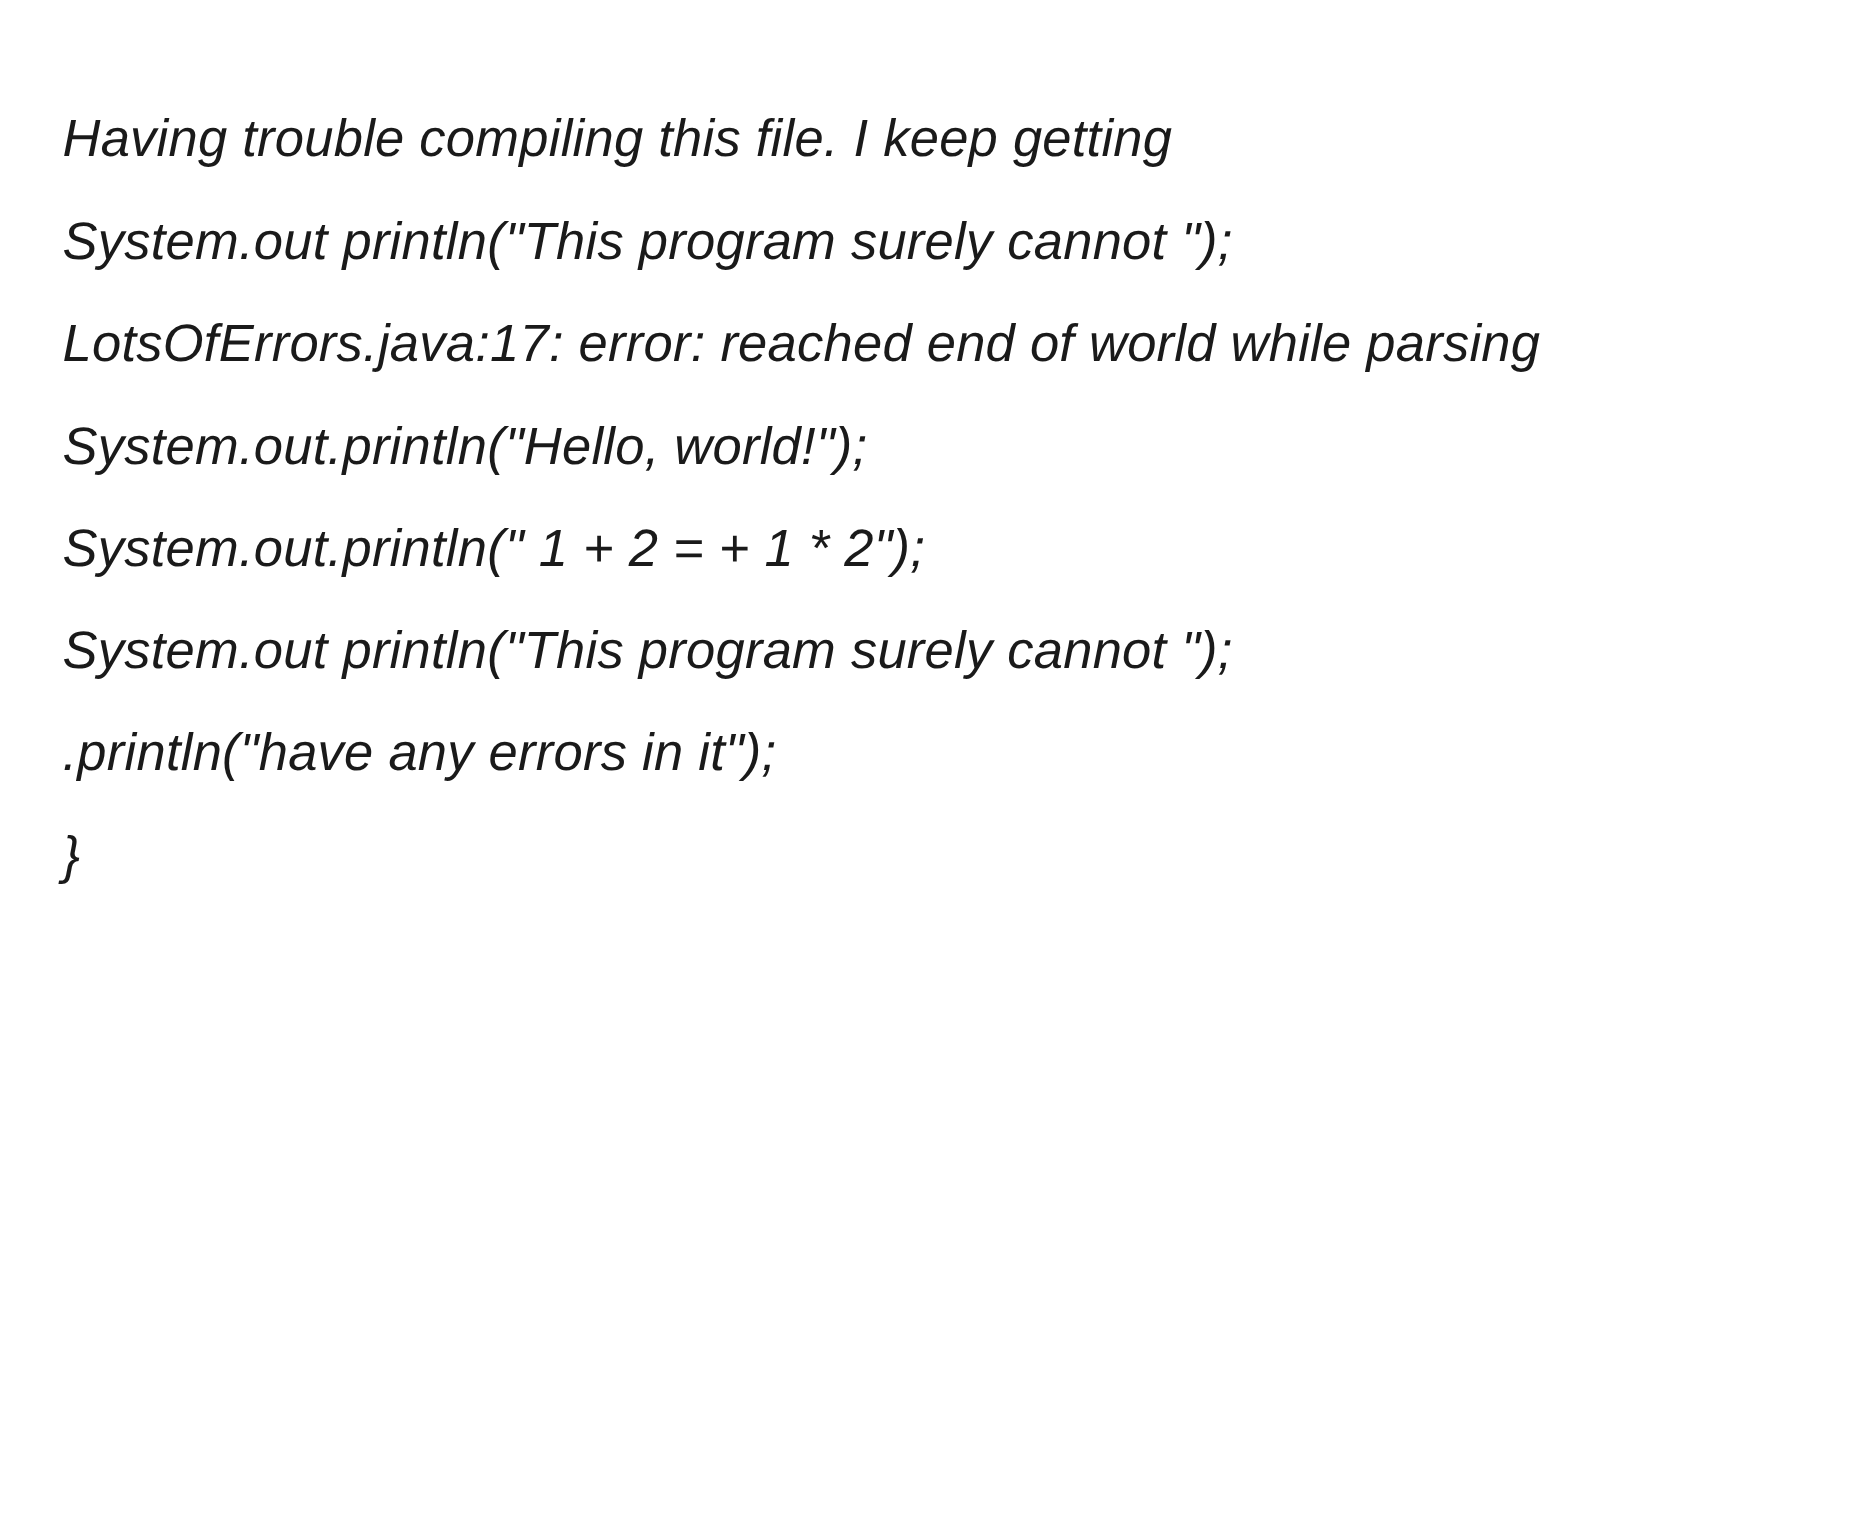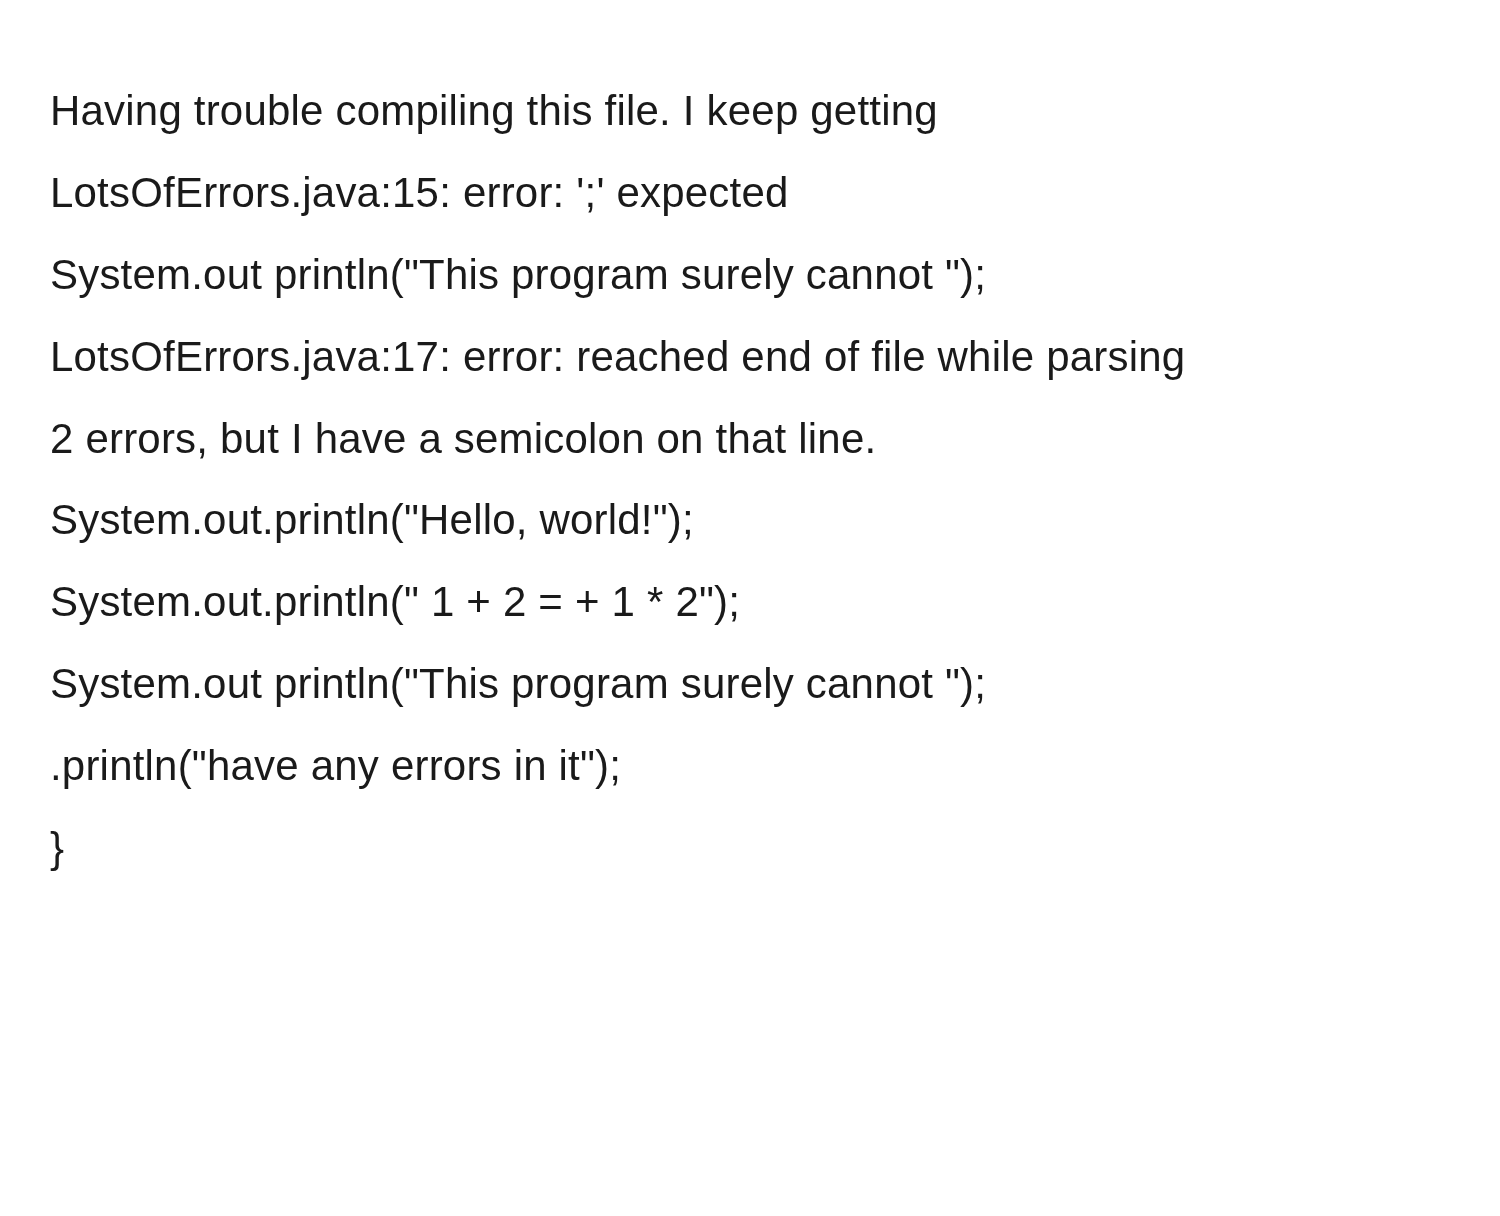--- a/index.html
+++ b/index.html
@@ -9,32 +9,31 @@
     height: 1216px;
     background: #ffffff;
     font-family: -apple-system, BlinkMacSystemFont, "Segoe UI", Helvetica, Arial, sans-serif;
     color: #1a1a1a;
   }
   .content {
     padding: 70px 50px 50px 50px;
     font-size: 42px;
     line-height: 1.95;
     letter-spacing: 0.2px;
+    font-style: italic;
   }
   .line {
     display: block;
   }
 </style>
 </head>
 <body>
 
 <div class="content">
   <span class="line">Having trouble compiling this file. I keep getting</span>
-  <span class="line">LotsOfErrors.java:15: error: ';' expected</span>
   <span class="line">System.out println("This program surely cannot ");</span>
-  <span class="line">LotsOfErrors.java:17: error: reached end of file while parsing</span>
-  <span class="line">2 errors, but I have a semicolon on that line.</span>
+  <span class="line">LotsOfErrors.java:17: error: reached end of world while parsing</span>
   <span class="line">System.out.println("Hello, world!");</span>
   <span class="line">System.out.println(" 1 + 2 = + 1 * 2");</span>
   <span class="line">System.out println("This program surely cannot ");</span>
   <span class="line">.println("have any errors in it");</span>
   <span class="line">}</span>
 </div>
 
 </body></html>

